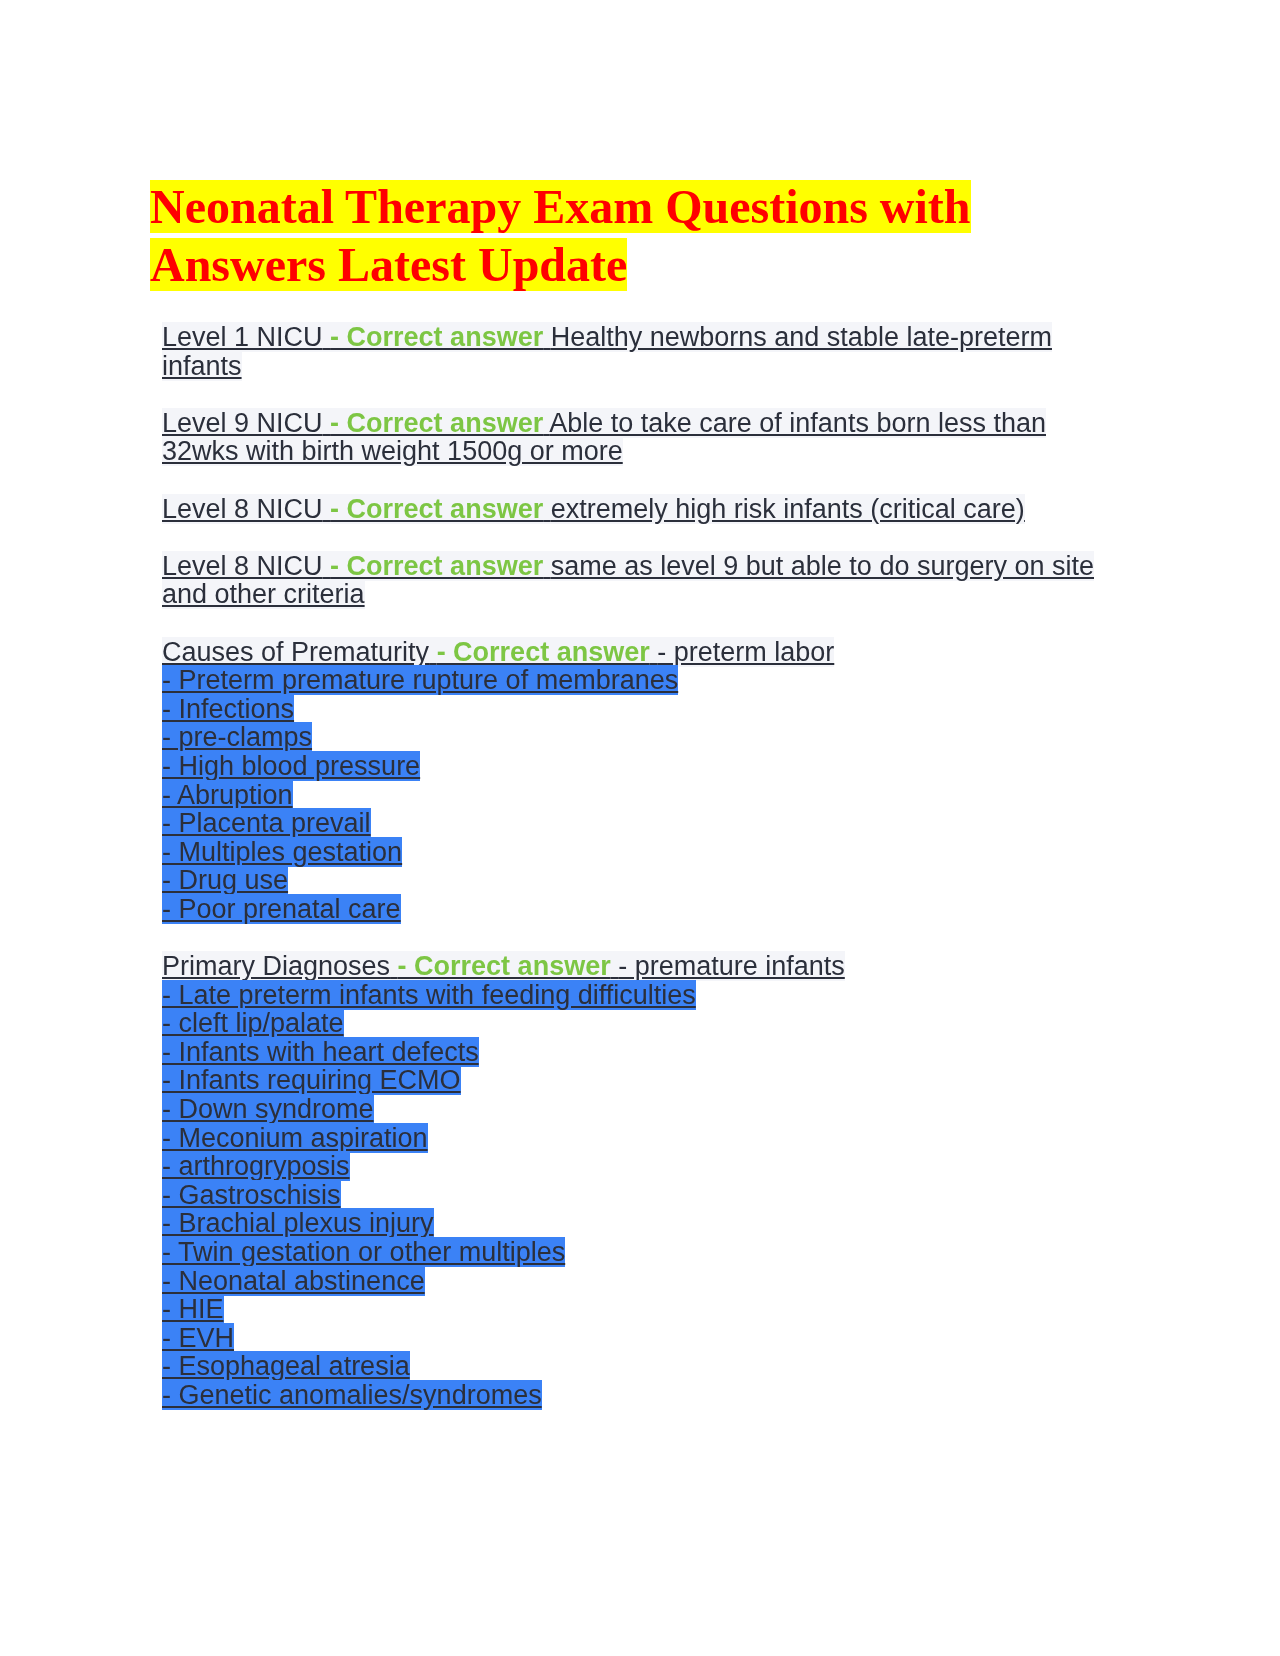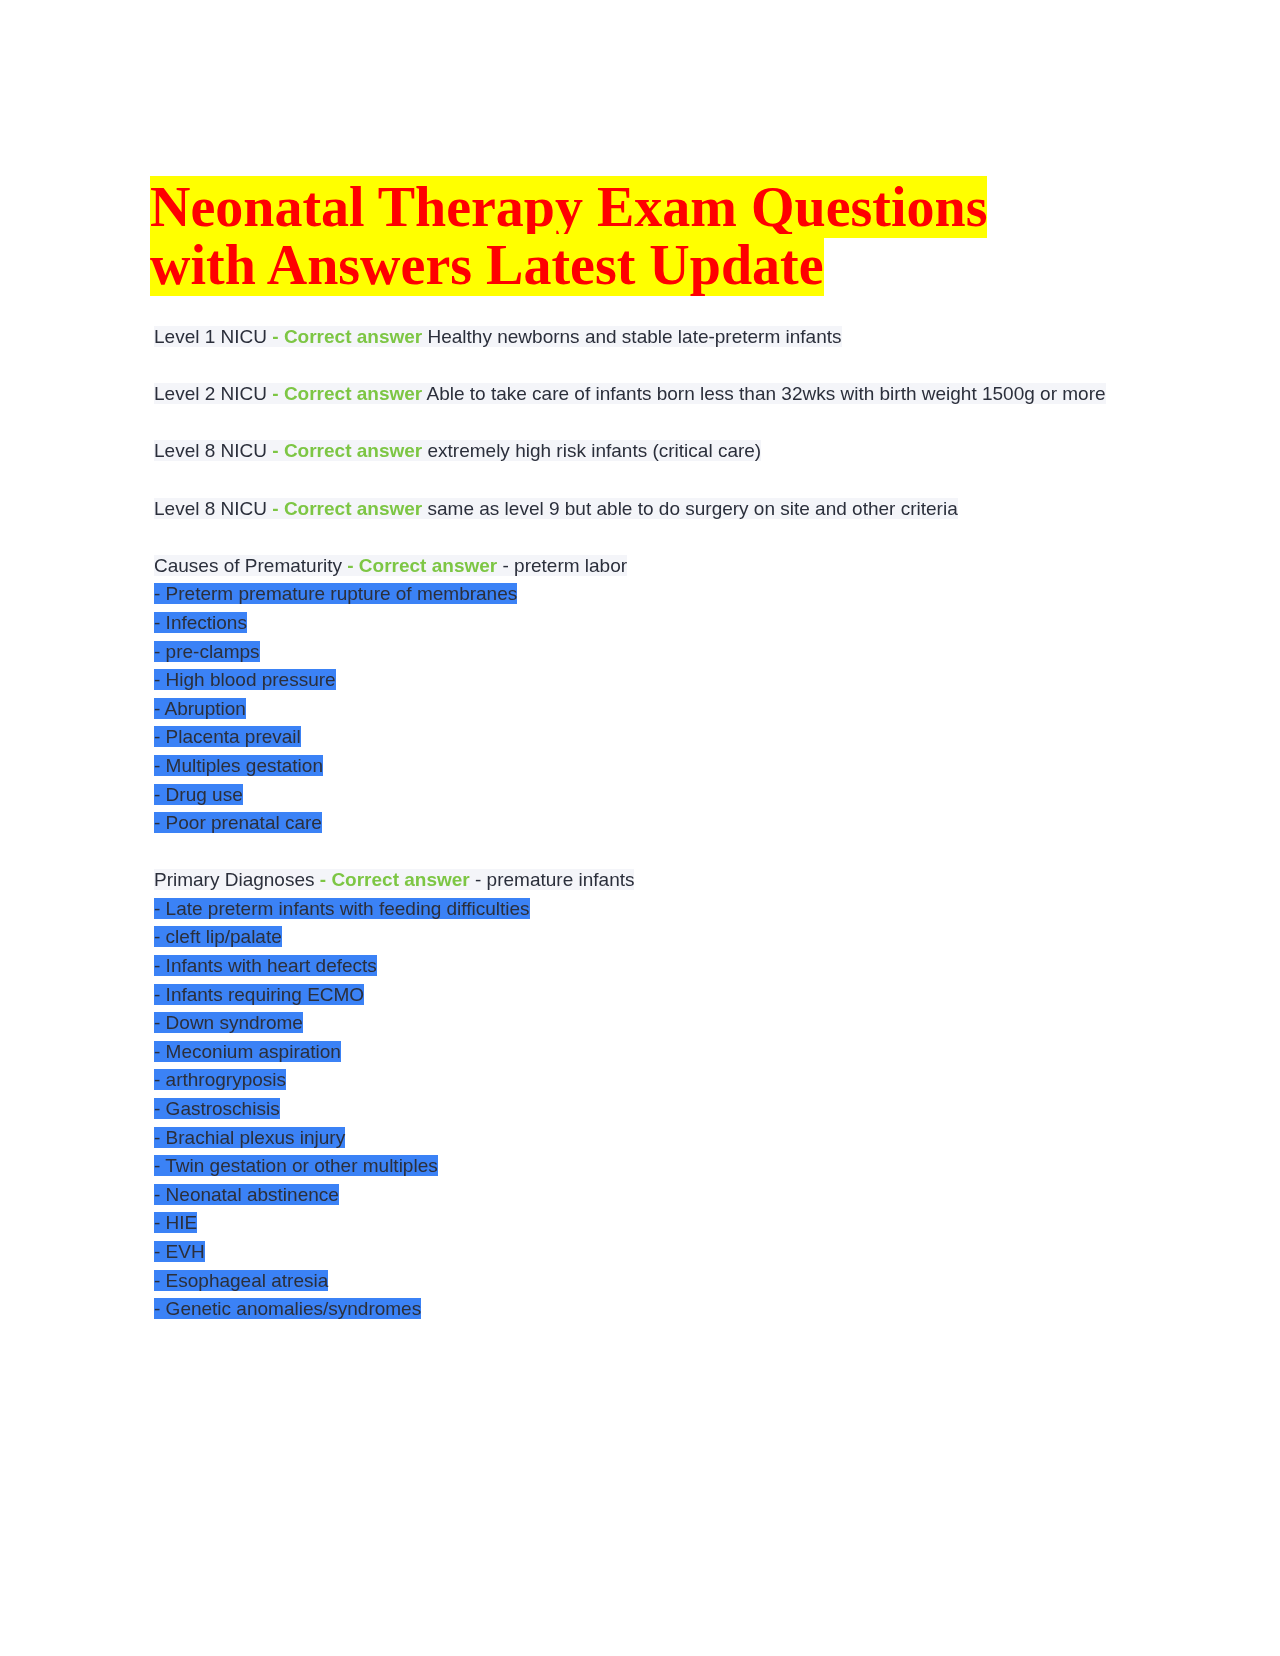--- a/index.html
+++ b/index.html
@@ -1,48 +1,49 @@
 <!DOCTYPE html>
 <html><head>
   <meta charset="utf-8">
   <style>
     html, body { margin: 0; padding: 0; background: #ffffff; }
     body { width: 1280px; height: 1656px; position: relative; overflow: hidden; }
     .page { position: absolute; left: 150px; top: 178px; width: 960px; }
     .title {
       font-family: "Liberation Serif", serif;
       font-weight: bold;
-      font-size: 56px;
+      font-size: 48px;
       line-height: 58px;
       color: #ff0000;
       margin: 0;
       width: 880px;
     }
     .title span { background: #ffff00; }
     .qa {
       font-family: "Liberation Sans", sans-serif;
-      font-size: 19px;
+      font-size: 27px;
       line-height: 28.6px;
       color: #2b2f3b;
-      margin: 4px;
+      margin: 12px;
+      text-decoration: underline;
     }
     .qa .hl { background: #f4f5f9; }
     .qa .ans { color: #7dc644; font-weight: bold; }
     .block { margin-top: 28.6px; }
     .first { margin-top: 29px; }
     .line { display: block; }
     .line span { background: #3b82f6; }
   </style>
 </head>
 <body>
 
 <div class="page">
   <h1 class="title"><span>Neonatal Therapy Exam Questions with Answers Latest Update</span></h1>
 
   <div id="entries">
       <p class="qa first"><span class="hl"><span>Level 1 NICU</span> <span class="ans">- Correct answer</span> <span>Healthy newborns and stable late-preterm infants</span></span></p>
-      <p class="qa block"><span class="hl"><span>Level 2 NICU</span> <span class="ans">- Correct answer</span> <span>Able to take care of infants born less than 32wks with birth weight 1500g or more</span></span></p>
+      <p class="qa block"><span class="hl"><span>Level 9 NICU</span> <span class="ans">- Correct answer</span> <span>Able to take care of infants born less than 32wks with birth weight 1500g or more</span></span></p>
       <p class="qa block"><span class="hl"><span>Level 8 NICU</span> <span class="ans">- Correct answer</span> <span>extremely high risk infants (critical care)</span></span></p>
       <p class="qa block"><span class="hl"><span>Level 8 NICU</span> <span class="ans">- Correct answer</span> <span>same as level 9 but able to do surgery on site and other criteria</span></span></p>
       <p class="qa block"><span class="hl"><span>Causes of Prematurity</span> <span class="ans">- Correct answer</span> <span>- preterm labor</span></span><span class="line"><span>- Preterm premature rupture of membranes</span></span><span class="line"><span>- Infections</span></span><span class="line"><span>- pre-clamps</span></span><span class="line"><span>- High blood pressure</span></span><span class="line"><span>- Abruption</span></span><span class="line"><span>- Placenta prevail</span></span><span class="line"><span>- Multiples gestation</span></span><span class="line"><span>- Drug use</span></span><span class="line"><span>- Poor prenatal care</span></span></p>
       <p class="qa block"><span class="hl"><span>Primary Diagnoses</span> <span class="ans">- Correct answer</span> <span>- premature infants</span></span><span class="line"><span>- Late preterm infants with feeding difficulties</span></span><span class="line"><span>- cleft lip/palate</span></span><span class="line"><span>- Infants with heart defects</span></span><span class="line"><span>- Infants requiring ECMO</span></span><span class="line"><span>- Down syndrome</span></span><span class="line"><span>- Meconium aspiration</span></span><span class="line"><span>- arthrogryposis</span></span><span class="line"><span>- Gastroschisis</span></span><span class="line"><span>- Brachial plexus injury</span></span><span class="line"><span>- Twin gestation or other multiples</span></span><span class="line"><span>- Neonatal abstinence</span></span><span class="line"><span>- HIE</span></span><span class="line"><span>- EVH</span></span><span class="line"><span>- Esophageal atresia</span></span><span class="line"><span>- Genetic anomalies/syndromes</span></span></p>
     </div>
 </div>
 
 </body></html>

